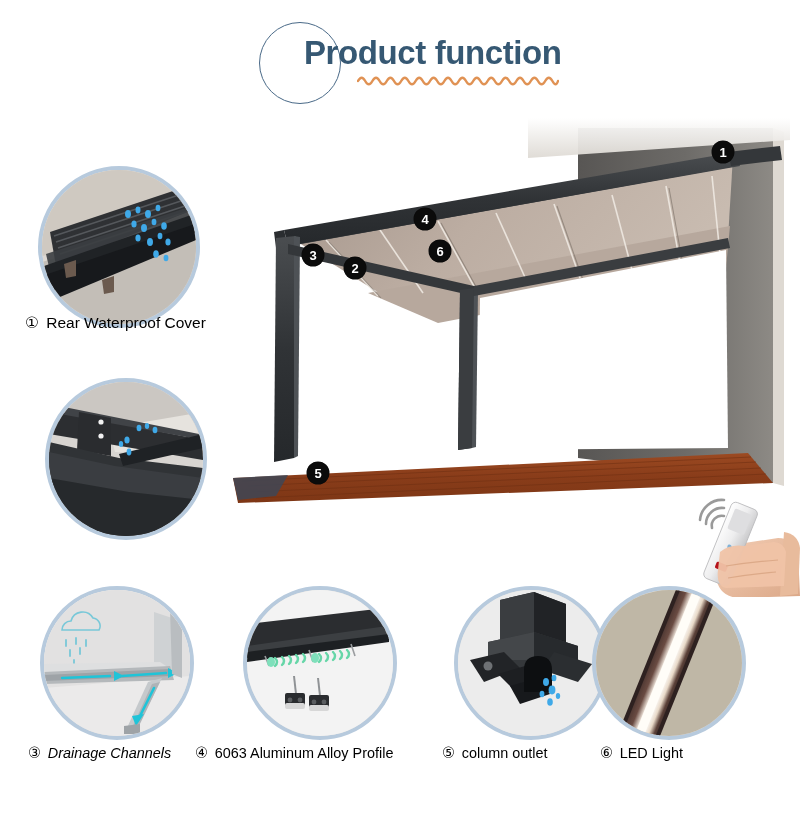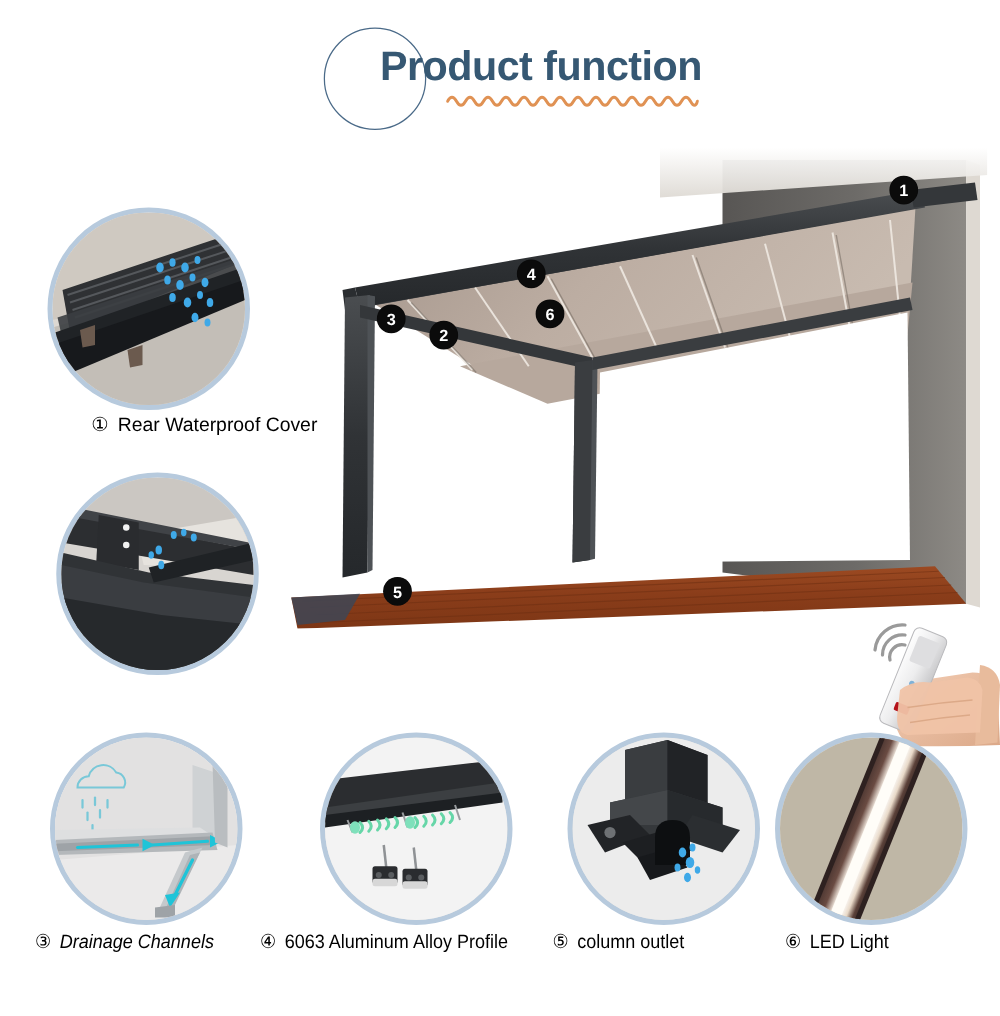--- a/index.html
+++ b/index.html
@@ -238,21 +238,21 @@
             <ellipse cx="122" cy="56" rx="2.8" ry="3.8"></ellipse>
           <ellipse cx="96" cy="68" rx="2.6" ry="3.6"></ellipse>
             <ellipse cx="108" cy="72" rx="3" ry="4"></ellipse>
           <ellipse cx="118" cy="66" rx="2.4" ry="3.2"></ellipse>
             <ellipse cx="126" cy="72" rx="2.6" ry="3.6"></ellipse>
           <ellipse cx="114" cy="84" rx="2.8" ry="3.8"></ellipse>
             <ellipse cx="124" cy="88" rx="2.4" ry="3.2"></ellipse>
         </g>
       </svg>
     </div>
-    <div class="feature-label" style="left:-13px;top:165px;margin-left:48px;">
+    <div class="feature-label" style="left:-13px;top:148px;">
       <span class="lbl-num">①</span>
       <span style="margin-left: 3px;">Rear Waterproof Cover</span>
     </div>
   </div>
 
   <div class="feature" style="left:45px;top:378px;width:162px;height:200px;">
     <div class="circle-photo" style="width:162px;height:162px;">
       <svg width="154" height="154" viewBox="0 0 154 154">
         <rect width="154" height="154" fill="#d8d5d1"></rect>
         <polygon points="0,0 154,0 154,64 70,56 0,30" fill="#cbc7c2"></polygon>
@@ -325,21 +325,21 @@
 
         <polygon points="126,20 138,26 138,88 128,84" fill="#b9bdc0"></polygon>
       </svg>
     </div>
     <div class="feature-label condense" style="left:-12px;top:158px;">
       <span class="lbl-num">③</span>
       <span style="margin-left: 3px;">Drainage Channels</span>
     </div>
   </div>
 
-  <div class="feature" style="left:256px;top:586px;width:154px;height:190px;">
+  <div class="feature" style="left:243px;top:586px;width:154px;height:190px;">
     <div class="circle-photo" style="width:154px;height:154px;">
       <svg width="146" height="146" viewBox="0 0 146 146">
         <rect width="146" height="146" fill="#f3f3f3"></rect>
 
         <polygon points="0,34 138,18 140,40 0,62" fill="#2b2d30"></polygon>
         <polygon points="0,56 140,36 142,48 0,68" fill="#3c3f42"></polygon>
         <polygon points="0,62 142,44 142,52 0,72" fill="#1d2023"></polygon>
 
         <g stroke="#9a9da0" stroke-width="1.6">
           <line x1="18" y1="66" x2="22" y2="76"></line>
@@ -414,21 +414,21 @@
           <ellipse cx="100" cy="106" rx="2.2" ry="3"></ellipse>
         </g>
       </svg>
     </div>
     <div class="feature-label condense" style="left:-12px;top:158px;">
       <span class="lbl-num">⑤</span>
       <span style="margin-left: 3px;">column outlet</span>
     </div>
   </div>
 
-  <div class="feature" style="left:620px;top:586px;width:154px;height:190px;">
+  <div class="feature" style="left:592px;top:586px;width:154px;height:190px;">
     <div class="circle-photo" style="width:154px;height:154px;">
       <svg width="146" height="146" viewBox="0 0 146 146">
         <defs>
           <linearGradient id="ledG" x1="0" y1="0" x2="1" y2="0">
             <stop offset="0%" stop-color="#4a3530"></stop>
             <stop offset="22%" stop-color="#6a4b42"></stop>
             <stop offset="42%" stop-color="#fff8ee"></stop>
             <stop offset="58%" stop-color="#ffffff"></stop>
             <stop offset="74%" stop-color="#e8d9c8"></stop>
             <stop offset="88%" stop-color="#5c423a"></stop>

